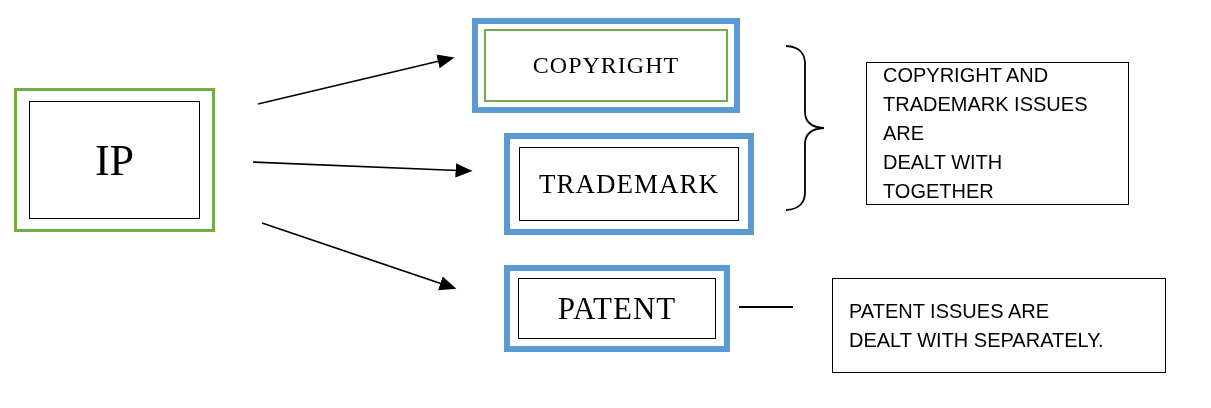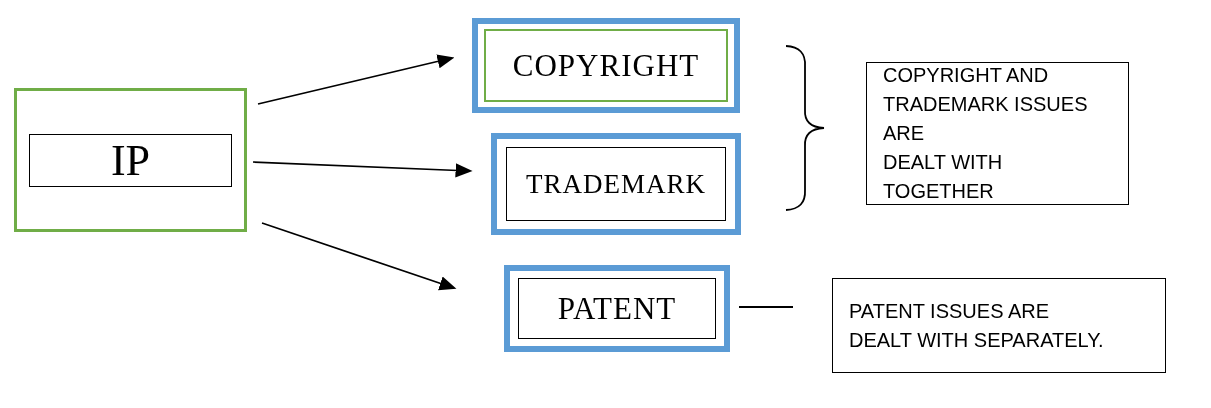--- a/index.html
+++ b/index.html
@@ -36,47 +36,46 @@
     align-items: center;
     justify-content: center;
     font-family: "Liberation Serif", serif;
     color: #000;
     white-space: nowrap;
   }
 
   
   #node-ip {
     left: 14px; top: 88px;
-    width: 233px; height: 144px;
+    width: 201px; height: 144px;
     border: 3px solid var(--green, #70AD47);
     padding: 10px 12px;
-    align-items: center;
   }
   #node-ip .node-inner {
     border: 1px solid #000;
     font-size: 44px;
   }
 
   
   #node-copyright {
     left: 472px; top: 18px;
     width: 268px; height: 95px;
     border: 6px solid var(--blue, #5B9BD5);
     padding: 5px 6px;
   }
   #node-copyright .node-inner {
     border: 2px solid var(--green, #70AD47);
-    font-size: 31px;
+    font-size: 24px;
     letter-spacing: 1px;
     text-align: right;
   }
 
   
   #node-trademark {
-    left: 491px; top: 133px;
+    left: 504px; top: 133px;
     width: 250px; height: 102px;
     border: 6px solid var(--blue, #5B9BD5);
     padding: 8px 9px;
   }
   #node-trademark .node-inner {
     border: 1px solid #000;
     font-size: 27px;
     letter-spacing: 1px;
   }
 

